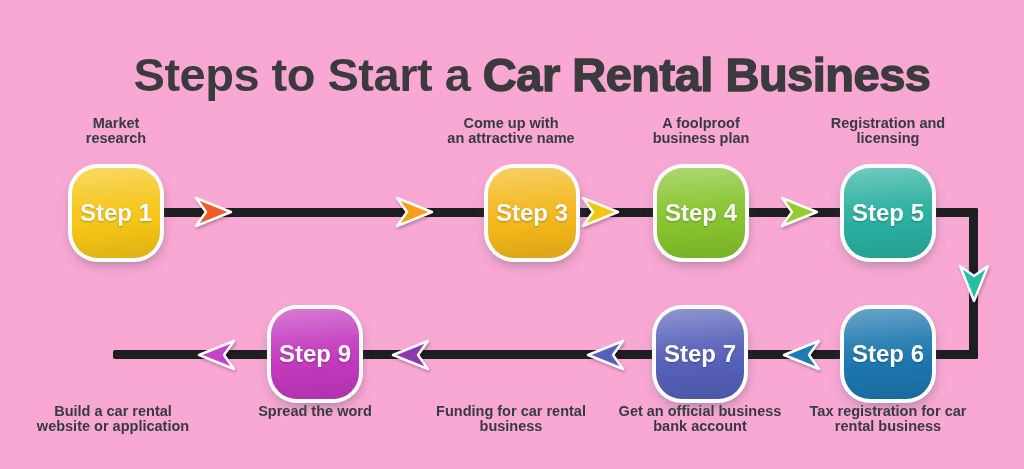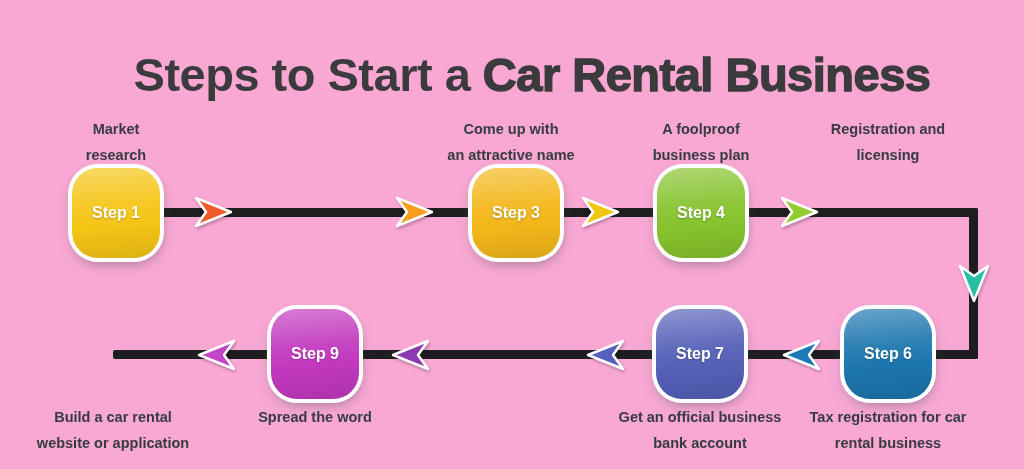--- a/index.html
+++ b/index.html
@@ -22,30 +22,30 @@
     position:absolute;width:88px;height:90px;border-radius:26px;z-index:3;
     background:var(--c,#999);
     box-shadow:0 0 0 4px #fff,0 6px 14px rgba(100,100,115,.45),3px 4px 8px rgba(0,0,0,.12);
     display:flex;align-items:center;justify-content:center;
   }
   .step-box::before{
     content:"";position:absolute;inset:0;border-radius:26px;
     background:linear-gradient(175deg,rgba(255,255,255,.34) 0%,rgba(255,255,255,.08) 40%,rgba(0,0,0,0) 62%,rgba(0,0,0,.10) 100%);
   }
   .step-box span{
-    position:relative;color:#fff;font-weight:700;font-size:16px;
+    position:relative;color:#fff;font-weight:700;font-size:24px;
     text-shadow:0 1px 2px rgba(0,0,0,.28);
   }
-  .b1{left:72px;top:168px}.b2{left:271px;top:168px}.b3{left:472px;top:168px}
+  .b1{left:72px;top:168px}.b2{left:271px;top:168px}.b3{left:488px;top:168px}
   .b4{left:657px;top:168px}.b5{left:844px;top:168px}
   .b6{left:844px;top:309px}.b7{left:656px;top:309px}.b8{left:467px;top:309px}
   .b9{left:271px;top:309px}.b10{left:69px;top:309px}
   .label{
     position:absolute;z-index:2;text-align:center;color:#363B41;
-    font-size:14.5px;font-weight:700;line-height:26px;white-space:pre-line;
+    font-size:14.5px;font-weight:700;line-height:15px;white-space:pre-line;
   }
   .label-top{top:116px;width:180px;}
   .label-bottom{top:404px;width:220px;}
   .lt1{left:26px}.lt2{left:225px}.lt3{left:421px}.lt4{left:611px}.lt5{left:798px}
   .lb6{left:778px}.lb7{left:590px}.lb8{left:401px}.lb9{left:205px}.lb10{left:3px}
   .arrow{position:absolute;z-index:2;filter:drop-shadow(1px 2px 1.5px rgba(0,0,0,.25));}
   .arrow path{stroke:#fff;stroke-width:2.5;stroke-linejoin:round;}
   .a1{left:193px;top:194px}.a2{left:394px;top:194px}.a3{left:580px;top:194px}
   .a4{left:779px;top:194px}.a5{left:956px;top:263px}
   .a6{left:780px;top:337px}.a7{left:584px;top:337px}.a8{left:389px;top:337px}
@@ -68,32 +68,37 @@
 an attractive name</div>
   <div class="label label-top lt4">A foolproof
 business plan</div>
   <div class="label label-top lt5">Registration and
 licensing</div>
 
   <div class="label label-bottom lb6">Tax registration for car
 rental business</div>
   <div class="label label-bottom lb7">Get an official business
 bank account</div>
+  <div class="label label-bottom lb8">Funding for car rental
+business</div>
   <div class="label label-bottom lb9">Spread the word</div>
   <div class="label label-bottom lb10">Build a car rental
 website or application</div>
 
   <div class="step-box b1" style="--c: #F5C515;">
       <span>Step 1</span>
     </div>
   <div class="step-box b3" style="--c: #F3B71A;">
       <span>Step 3</span>
     </div>
   <div class="step-box b4" style="--c: #86C32D;">
       <span>Step 4</span>
+    </div>
+  <div class="step-box b5" style="--c: #29AFA0;">
+      <span>Step 5</span>
     </div>
 
   <div class="step-box b6" style="--c: #1C76AE;">
       <span>Step 6</span>
     </div>
   <div class="step-box b7" style="--c: #5560B8;">
       <span>Step 7</span>
     </div>
   <div class="step-box b9" style="--c: #C238BE;">
       <span>Step 9</span>

